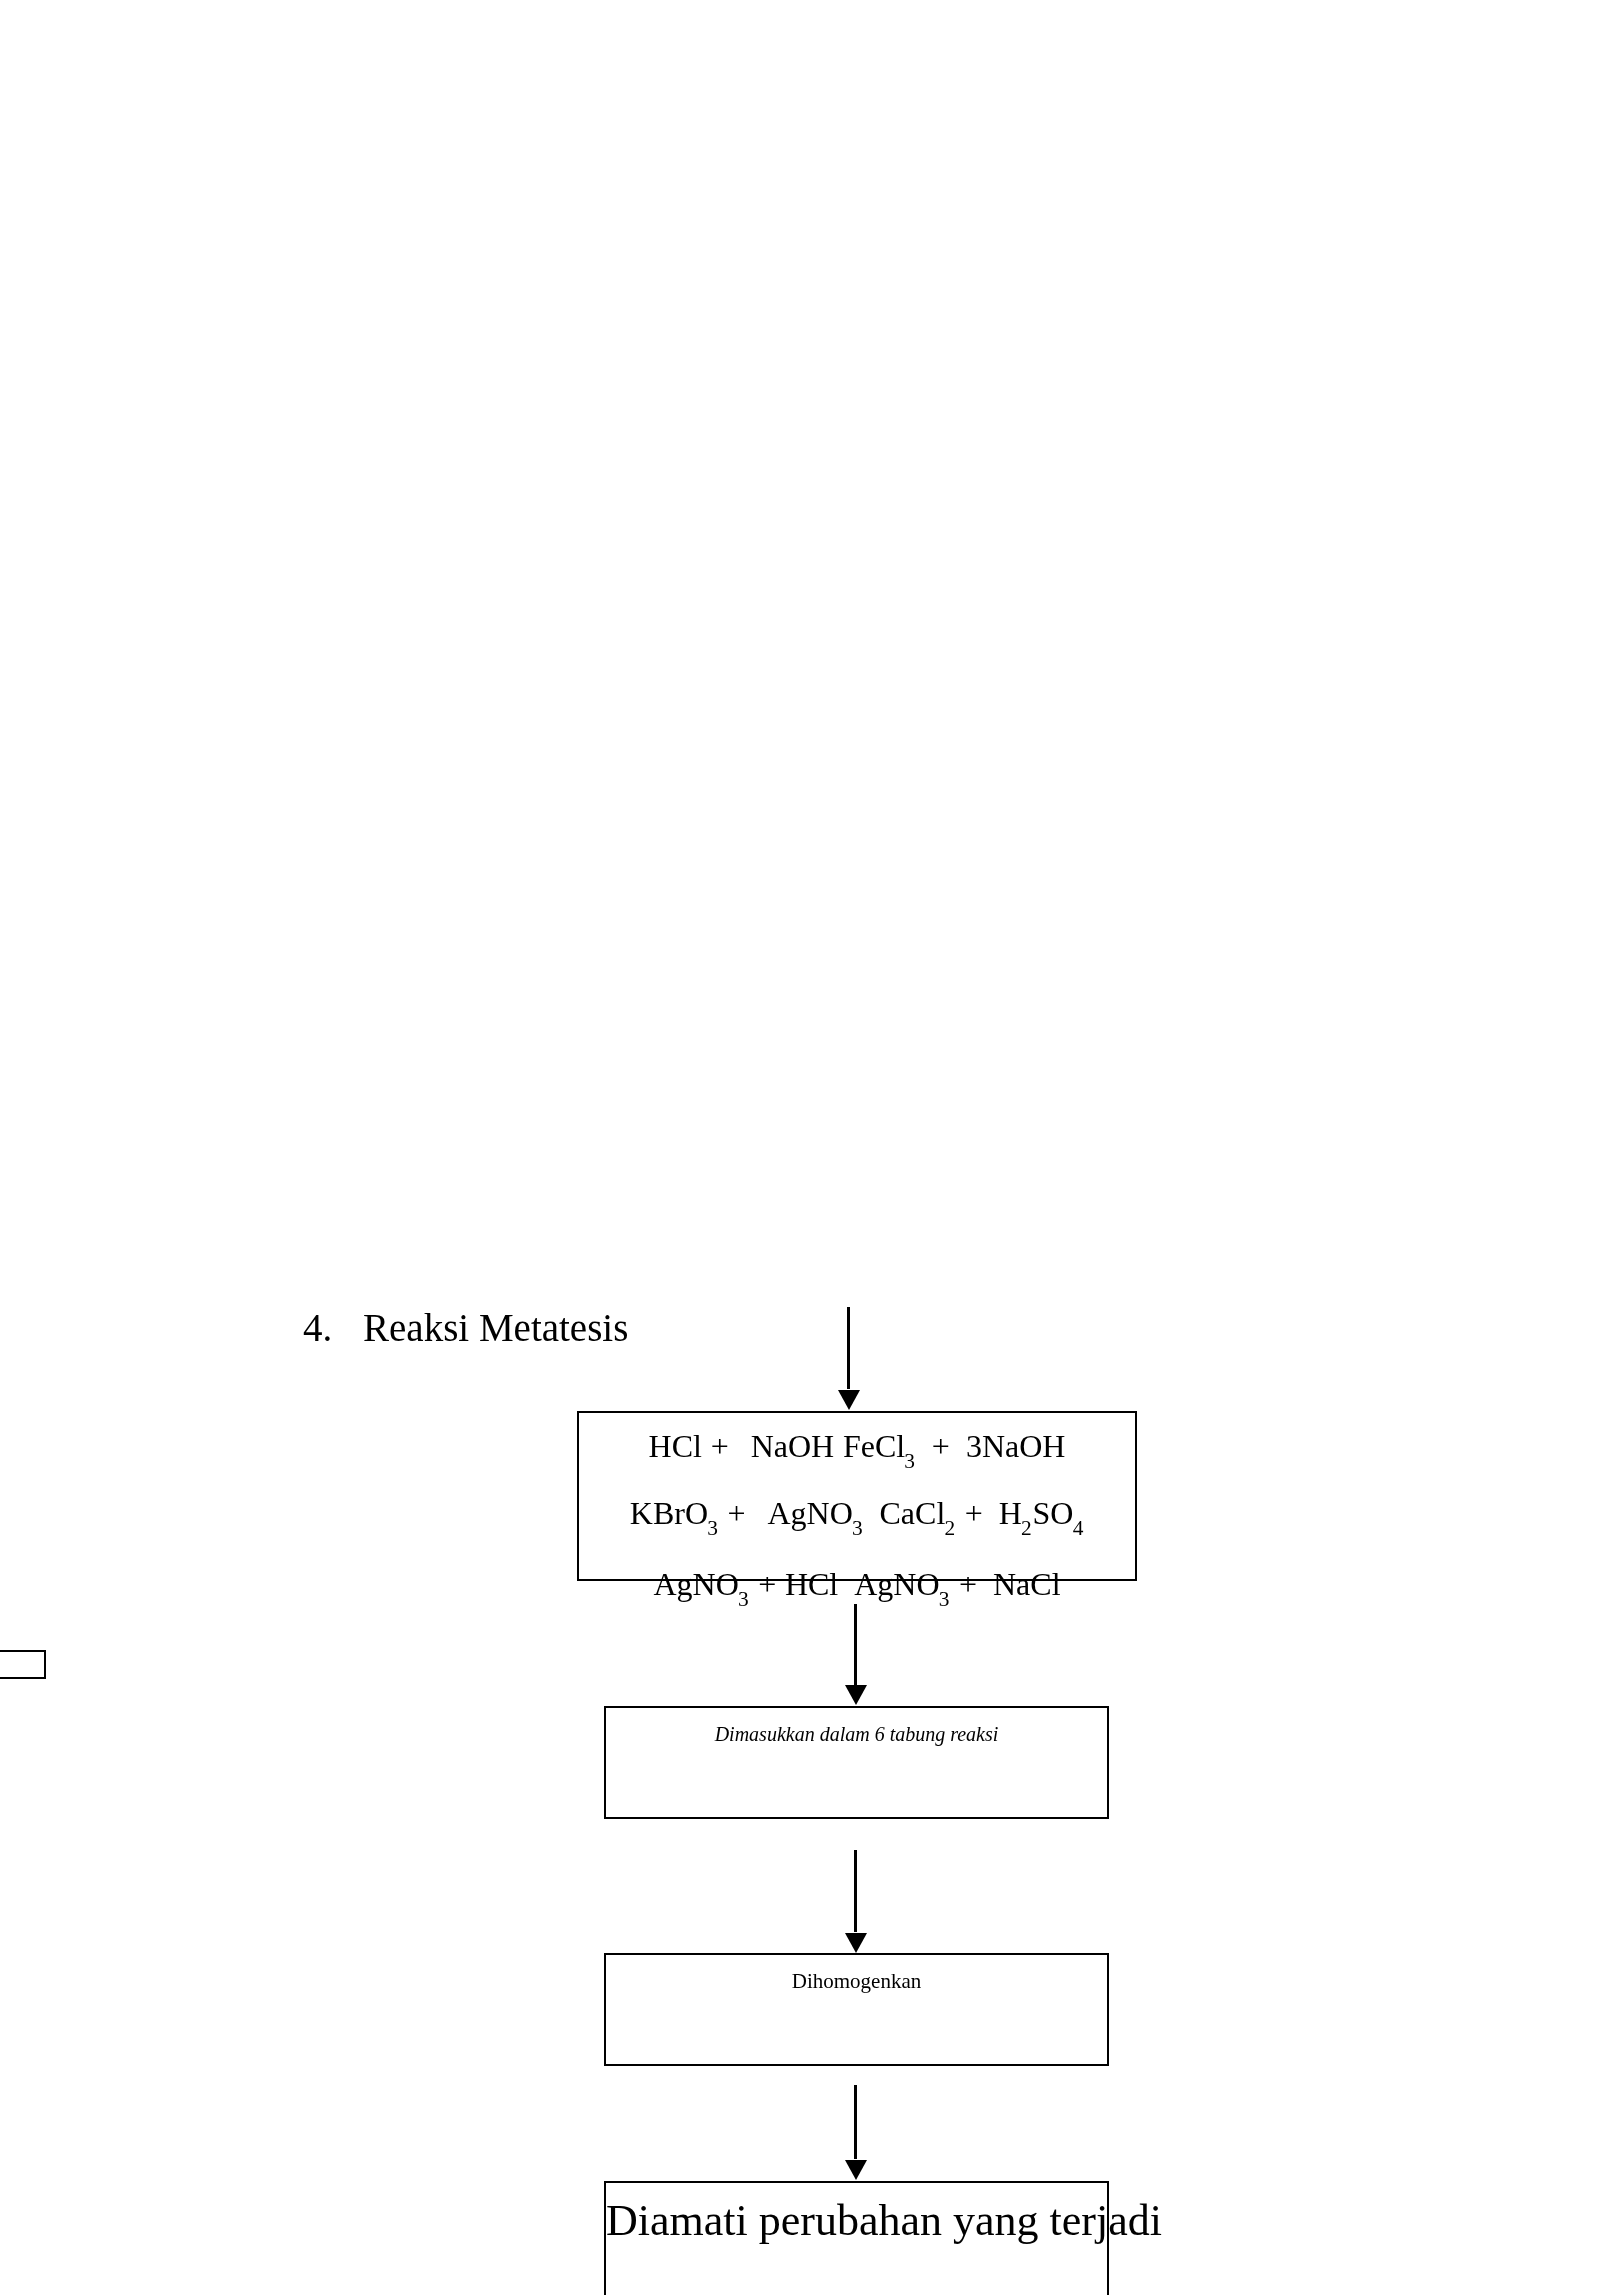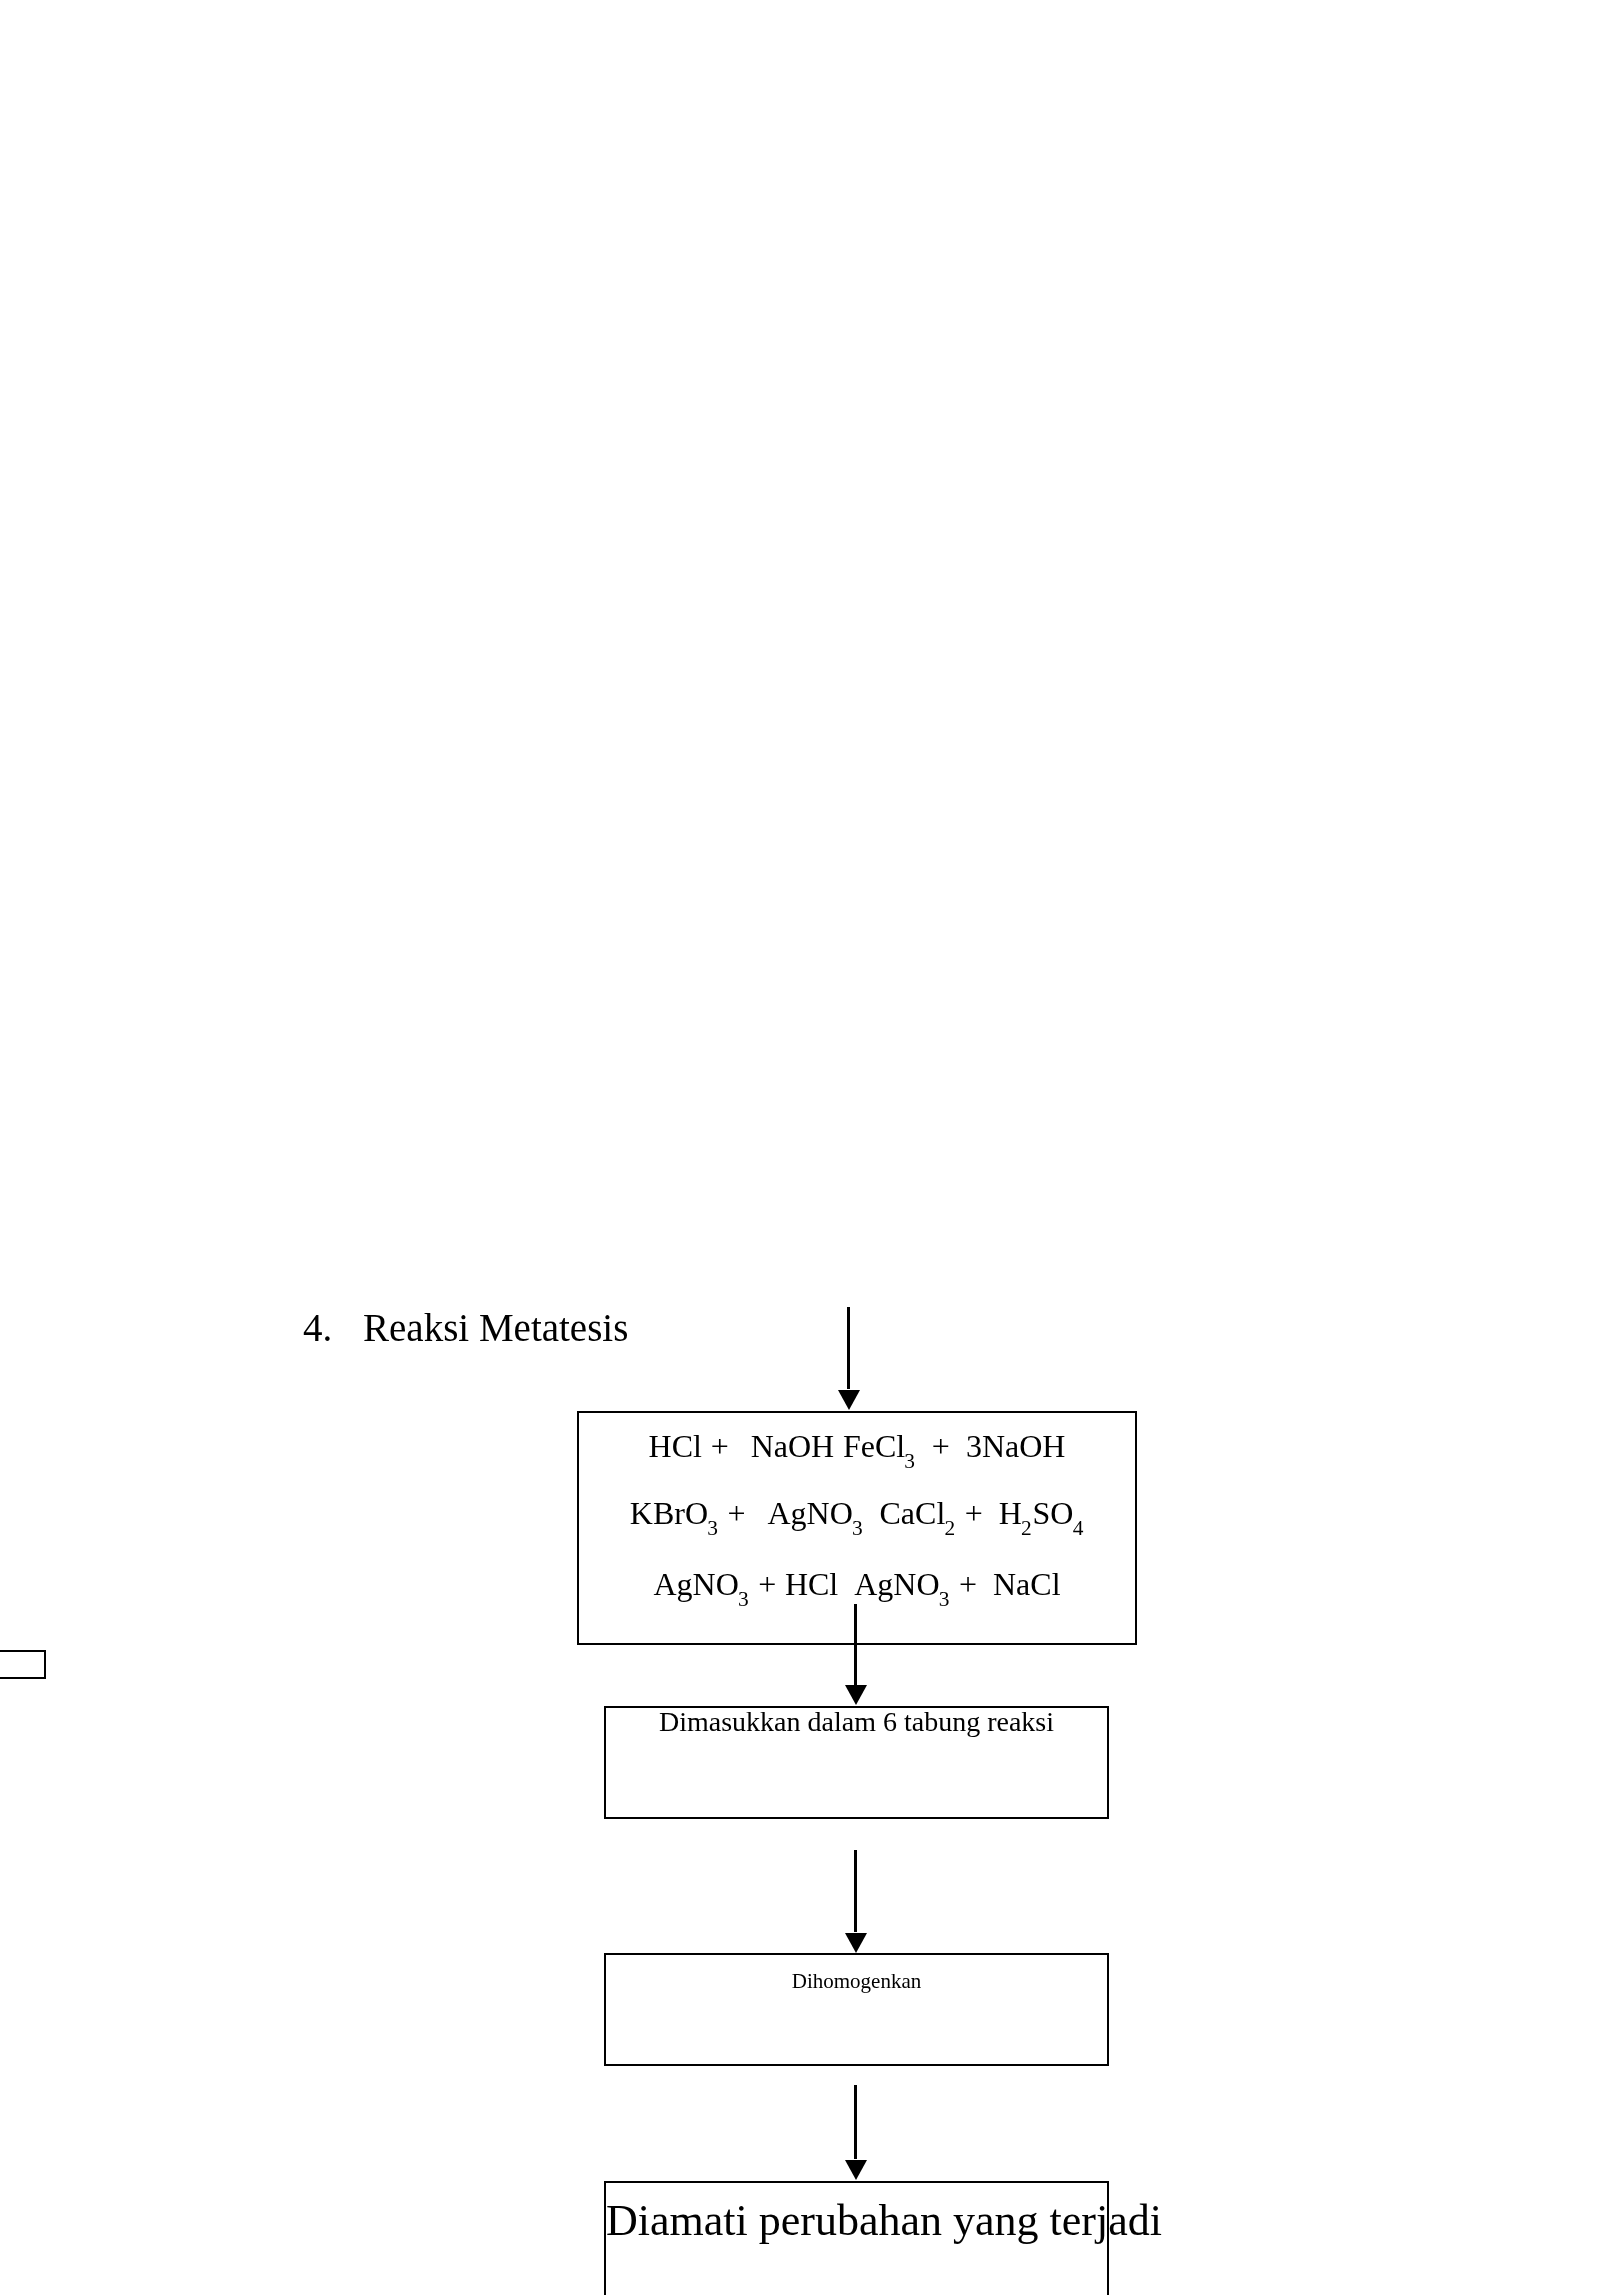--- a/index.html
+++ b/index.html
@@ -94,21 +94,21 @@
   #arrow-3 .shaft { height: 82px; }
 
   #arrow-4 { left: 840px; top: 2085px; height: 95px; }
   #arrow-4 .shaft { height: 74px; }
 
   
   #box-reaksi {
     left: 577px;
     top: 1411px;
     width: 560px;
-    height: 234px;
+    height: 170px;
   }
   #box-reaksi .eq-list {
     position: relative;
     width: 100%;
     height: 100%;
   }
   .eq-row {
     position: absolute;
     left: 0;
     width: 100%;
@@ -134,22 +134,24 @@
   }
 
   
   #box-tabung {
     left: 604px;
     top: 1706px;
     width: 505px;
     height: 113px;
   }
   #box-tabung .box-text {
-    font-size: 28px;
-    line-height: 1;
+    font-size: 20px;
+    line-height: 1;
+    padding-top: 16px;
+    font-style: italic;
   }
 
   #box-homogen {
     left: 604px;
     top: 1953px;
     width: 505px;
     height: 113px;
   }
   #box-homogen .box-text {
     font-size: 21px;

